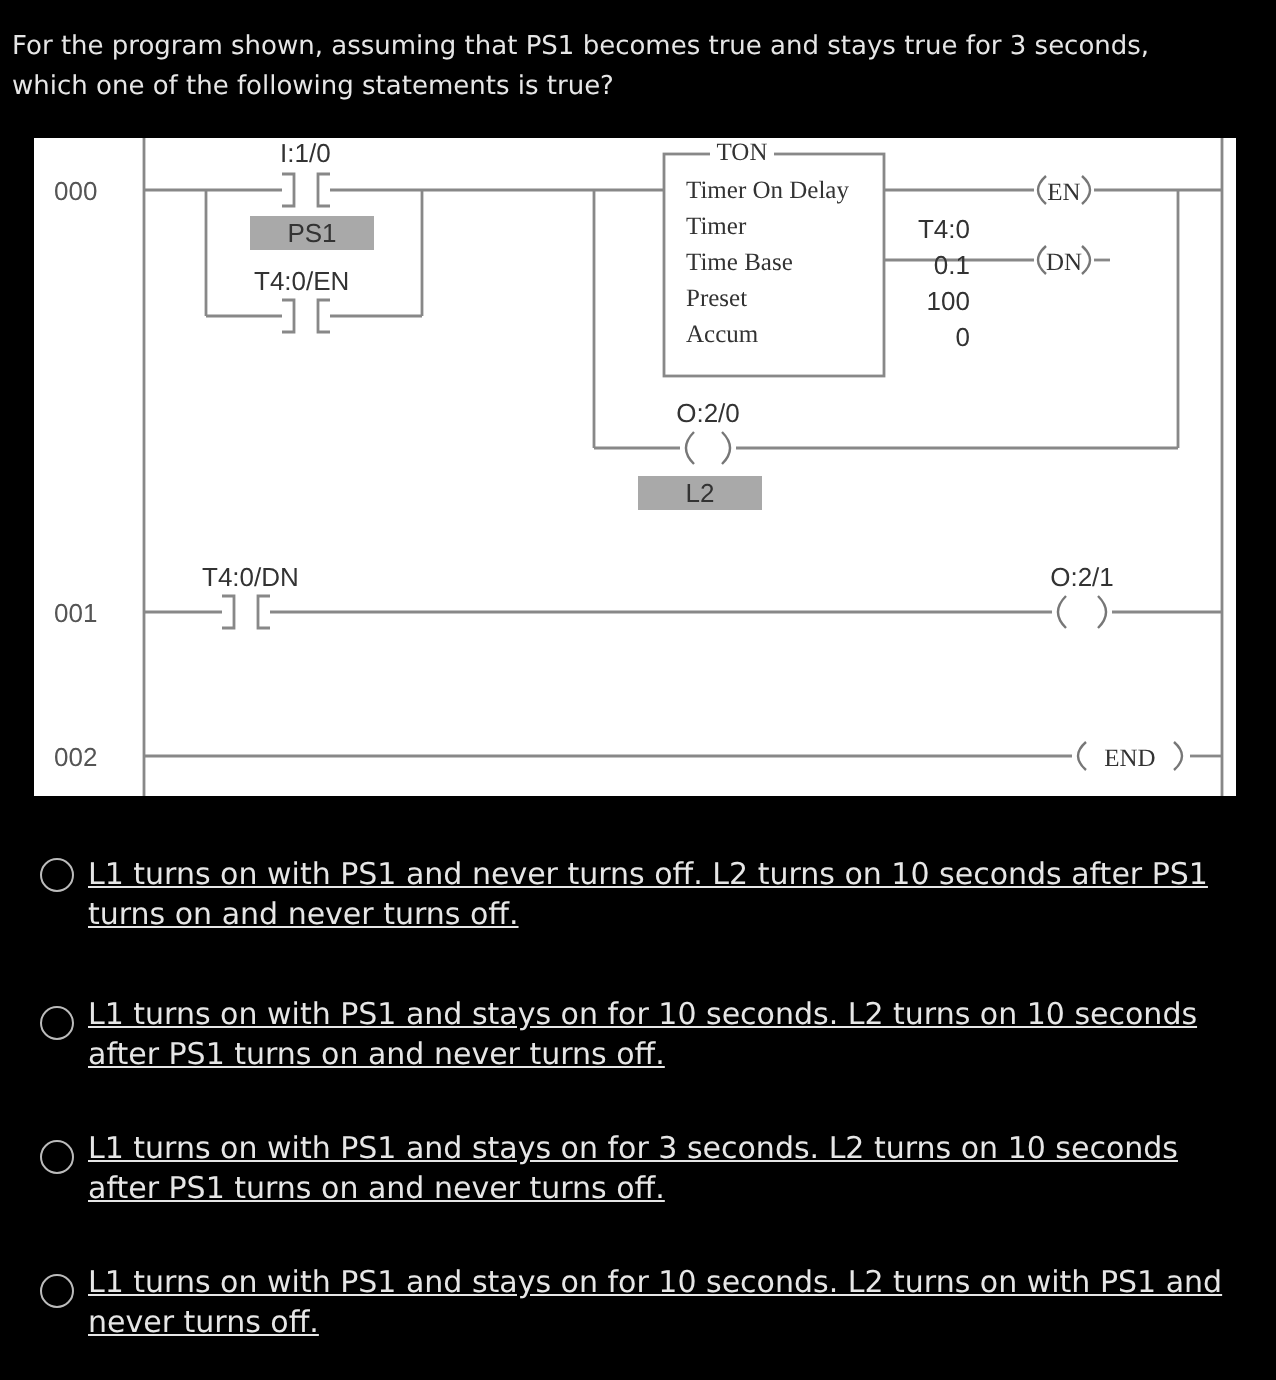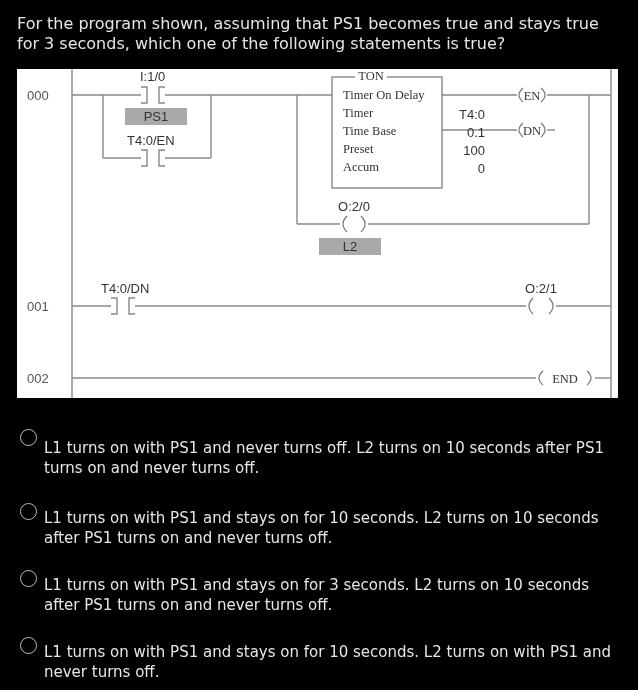--- a/index.html
+++ b/index.html
@@ -1,26 +1,26 @@
 <!DOCTYPE html>
 <html><head>
 <meta charset="utf-8">
 <style>
   html, body { margin:0; padding:0; }
   body { width:638px; height:690px; background:#000; position:relative; overflow:hidden;
          font-family:"DejaVu Sans", sans-serif; color:#e8e8e8; }
-  .question { position:absolute; left:17px; top:14px; width:600px; font-size:16px; line-height:20px; color:#e6e6e6; }
+  .question { position:absolute; left:6px; top:14px; width:600px; font-size:13px; line-height:20px; color:#e6e6e6; }
   .diagram { position:absolute; left:17px; top:69px; width:601px; height:329px; background:#fff; overflow:hidden; }
   .diagram svg { position:absolute; left:0; top:0; }
   .svgtext { font-family:"Liberation Sans", sans-serif; font-size:13px; fill:#333; }
   .serif { font-family:"Liberation Serif", serif; font-size:12.5px; fill:#333; }
   .rungnum { font-family:"Liberation Sans", sans-serif; font-size:13px; fill:#555; }
   .option { position:absolute; left:20px; width:605px; font-size:15px; line-height:20px; color:#e6e6e6; }
   .radio { position:absolute; left:0; top:2px; width:17px; height:17px; border:1.4px solid #bbb; border-radius:50%; box-sizing:border-box; cursor:pointer; }
-  .opt-text { position:absolute; left:24px; top:11px; width:580px; }
+  .opt-text { position:absolute; left:24px; top:0; width:580px;text-decoration:underline; }
 </style>
 </head>
 <body>
 
 <div class="question">For the program shown, assuming that PS1 becomes true and stays true for 3 seconds, which one of the following statements is true?</div>
 
 <div class="diagram">
   <svg width="601" height="329" viewBox="0 0 601 329" xmlns="http://www.w3.org/2000/svg">
     <g stroke="#888" stroke-width="1.4" fill="none">
 

